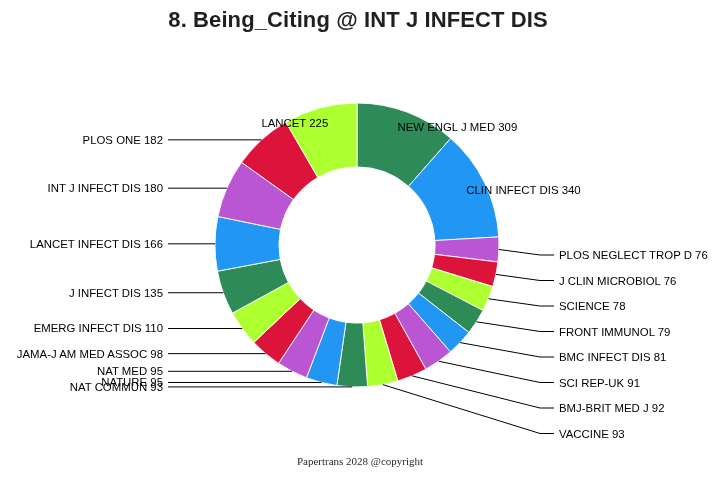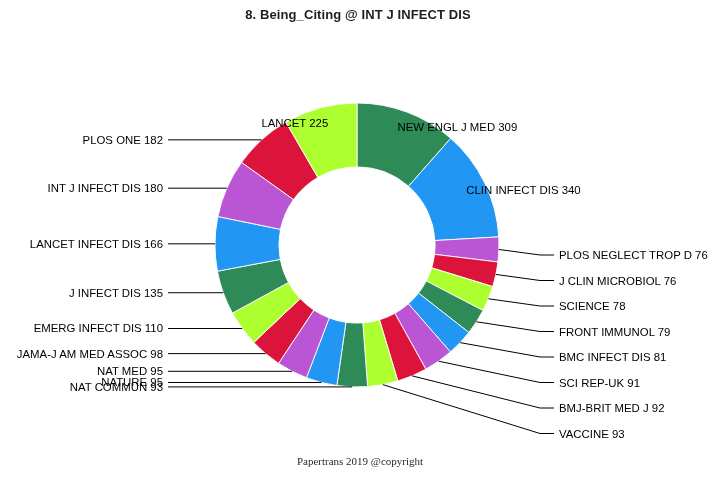--- a/index.html
+++ b/index.html
@@ -5,21 +5,21 @@
   html,body{margin:0;padding:0;}
   body{
     width:720px;height:480px;position:relative;overflow:hidden;
     background:#ffffff;
     font-family:"Liberation Sans",sans-serif;
   }
   #chart-root{position:absolute;inset:0;}
   #chart-title{
     position:absolute;left:0;right:4px;top:7px;
     text-align:center;
-    font-size:13px;font-weight:bold;color:#1f1f1f;
+    font-size:22px;font-weight:bold;color:#1f1f1f;
     letter-spacing:.1px;
     font-family:"Liberation Sans",sans-serif;
   }
   #chart-footer{
     position:absolute;left:0;right:0;top:455px;
     text-align:center;
     font-size:11px;color:#2a2a2a;
     font-family:"Liberation Serif",serif;
   }
   svg#donut-svg{position:absolute;left:0;top:0;}
@@ -98,15 +98,15 @@
         <text x="163" y="357.63625842542046" text-anchor="end" class="outside-label">JAMA-J AM MED ASSOC 98</text>
         <text x="163" y="375.3041888442687" text-anchor="end" class="outside-label">NAT MED 95</text>
         <text x="163" y="386.47765592518" text-anchor="end" class="outside-label">NATURE 95</text>
         <text x="163" y="390.91880720050625" text-anchor="end" class="outside-label">NAT COMMUN 93</text>
         <text x="397.4441065717695" y="131.04524642458364" text-anchor="start" class="inside-label">NEW ENGL J MED 309</text>
         <text x="466.3015798017134" y="193.76093307779382" text-anchor="start" class="inside-label">CLIN INFECT DIS 340</text>
         <text x="328.30487299585764" y="127.2640925191626" text-anchor="end" class="inside-label">LANCET 225</text>
       </g>
   </svg>
 
-  <div id="chart-footer">Papertrans 2019 @copyright</div>
+  <div id="chart-footer">Papertrans 2028 @copyright</div>
 
 </div>
 
 </body></html>

